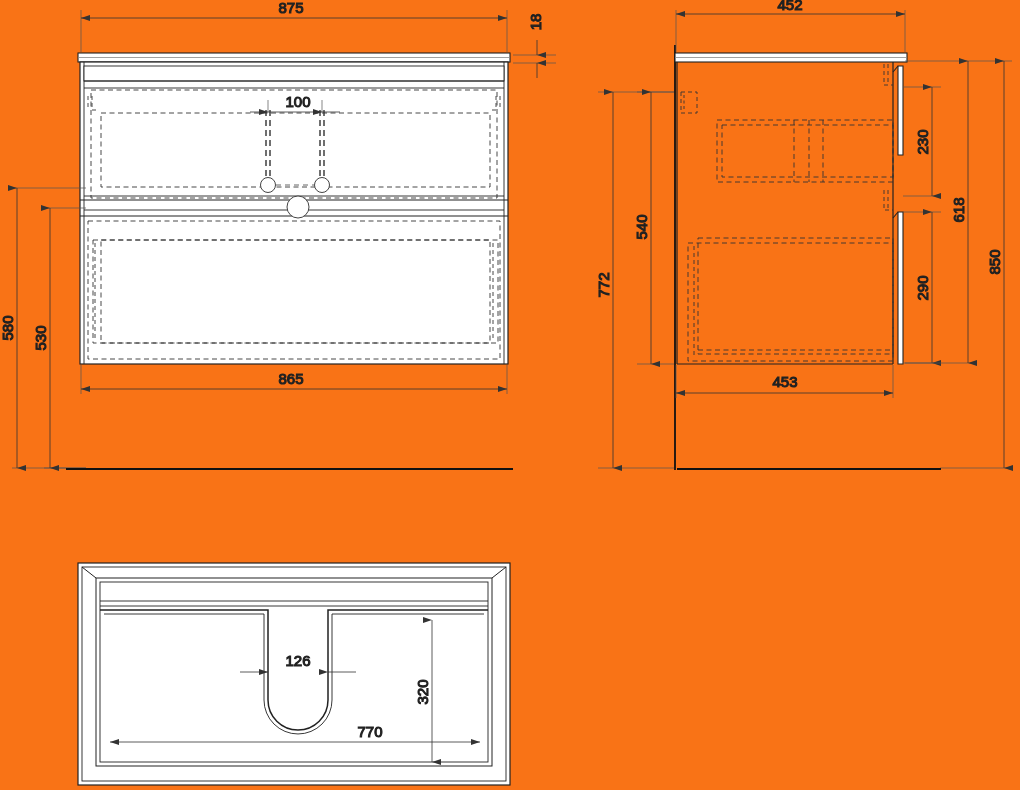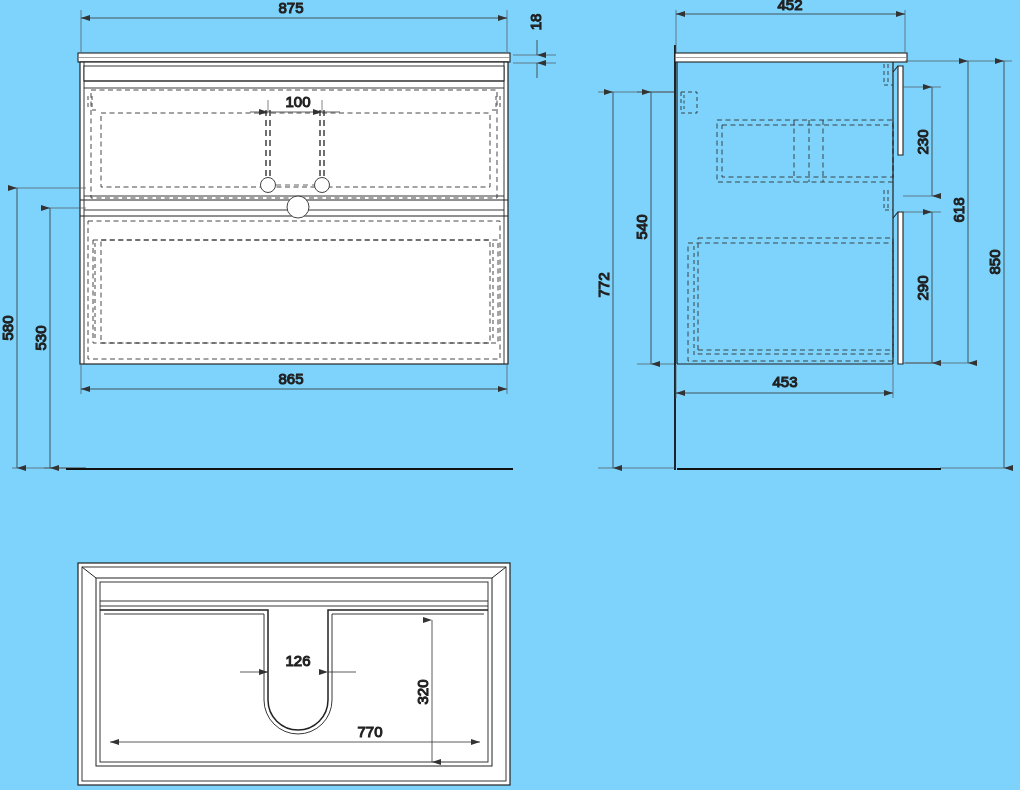--- a/index.html
+++ b/index.html
@@ -2,21 +2,21 @@
 <html><head>
 <meta charset="utf-8">
 <title>Vanity Unit Technical Drawing</title>
 <style>
   html,body{margin:0;padding:0;background:#ffffff;}
   body{
     width:1020px;height:790px;
     font-family:"Liberation Sans","DejaVu Sans",sans-serif;
     overflow:hidden;
   }
-  #sheet{position:relative;width:1020px;height:790px;background:#7dd3fc;}
+  #sheet{position:relative;width:1020px;height:790px;background:#f97316;}
   svg{display:block;}
   .dimtext{
     font-family:"Liberation Sans","DejaVu Sans",sans-serif;
     font-size:15px;
     fill:#1a1a1a;
     text-anchor:middle;
     dominant-baseline:middle;
   }
 </style>
 </head>

